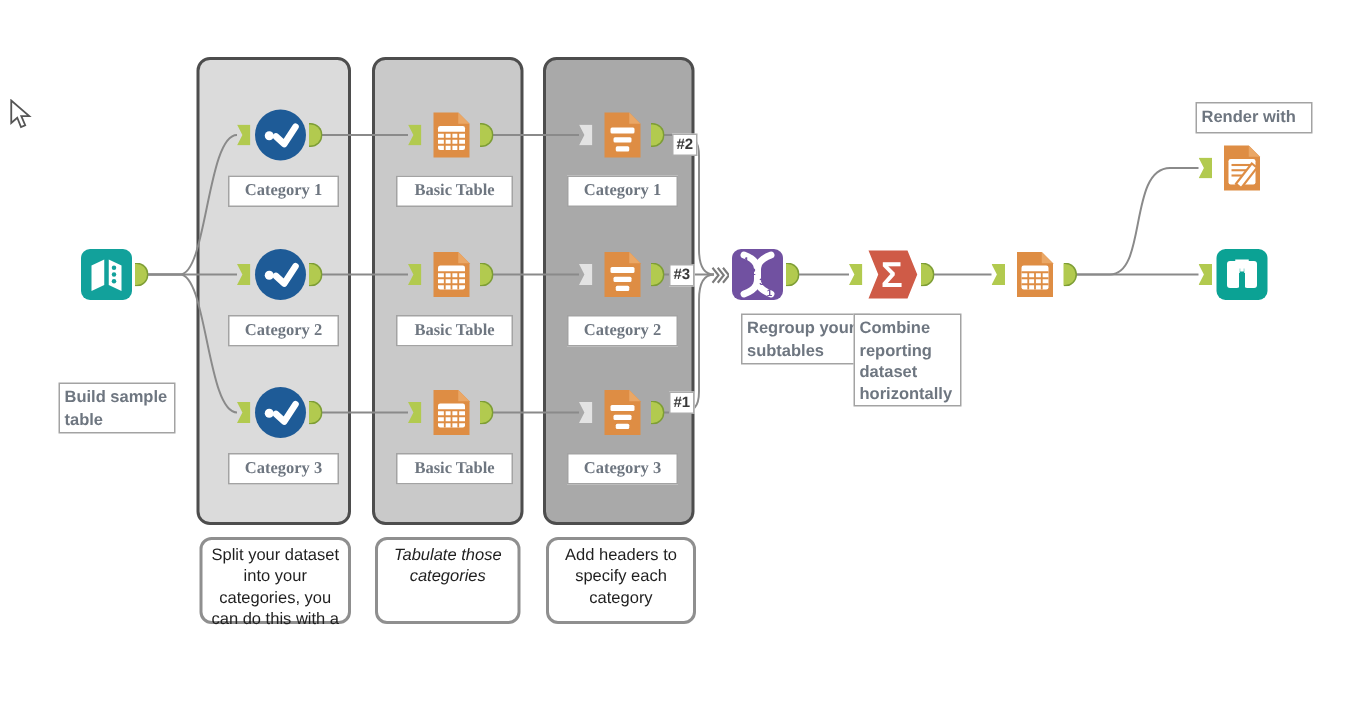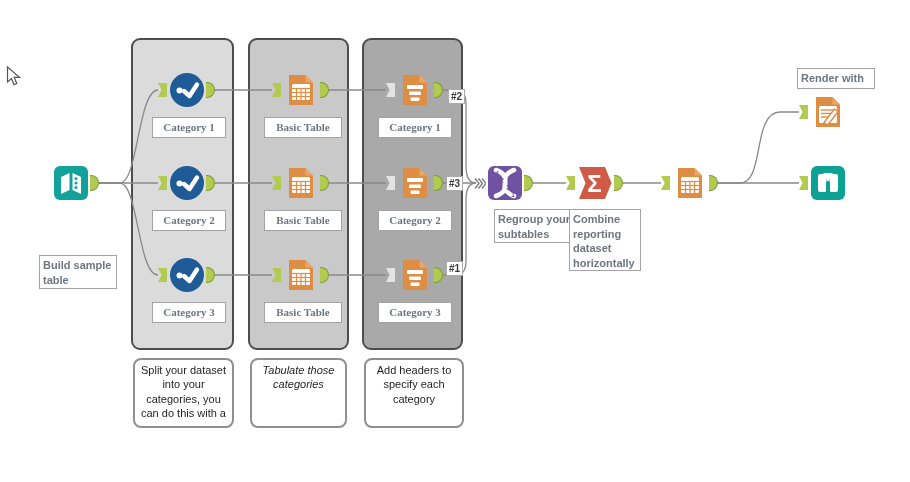--- a/index.html
+++ b/index.html
@@ -8,21 +8,21 @@
   .container{position:absolute;top:38px;height:312px;border:2px solid #4d4d4d;border-radius:9px;box-sizing:border-box;}
   .wires{position:absolute;left:0;top:0;}
   .tool{position:absolute;width:36px;height:36px;}
   .tool svg{display:block;width:36px;height:36px;}
   .out-anchor{position:absolute;width:8px;height:14px;background:#b2ca4f;border:1px solid #7d9d35;border-left:none;border-radius:0 8px 8px 0;}
   .in-anchor{position:absolute;width:9px;height:14px;background:#b2ca4f;clip-path:polygon(0 0,100% 0,100% 100%,0 100%,40% 50%);}
   .in-anchor.gray{background:#e3e3e3;}
   .label{position:absolute;background:#ffffff;border:1px solid #a3a3a3;color:#6e7680;
          font-size:11px;font-weight:bold;padding:2px 3px;line-height:1.32;box-sizing:content-box;}
   .label.center{text-align:center;font-family:Liberation Serif, serif;}
-  .comment{position:absolute;top:358px;height:70px;background:#ffffff;border:2px solid #8f8f8f;border-radius:8px;
+  .comment{position:absolute;top:358px;height:58px;background:#ffffff;border:2px solid #8f8f8f;border-radius:8px;
            color:#1f1f1f;font-size:11px;text-align:center;padding:3px 4px;line-height:1.3;box-sizing:border-box;}
   .anno{position:absolute;background:#ffffff;border:1px solid #ababab;color:#3a3a3a;
         font-size:10px;font-weight:bold;line-height:13px;padding:0 2px;}
   .cursor{position:absolute;left:6px;top:66px;}
 </style>
 </head>
 <body>
 
 <div class="canvas">
 

